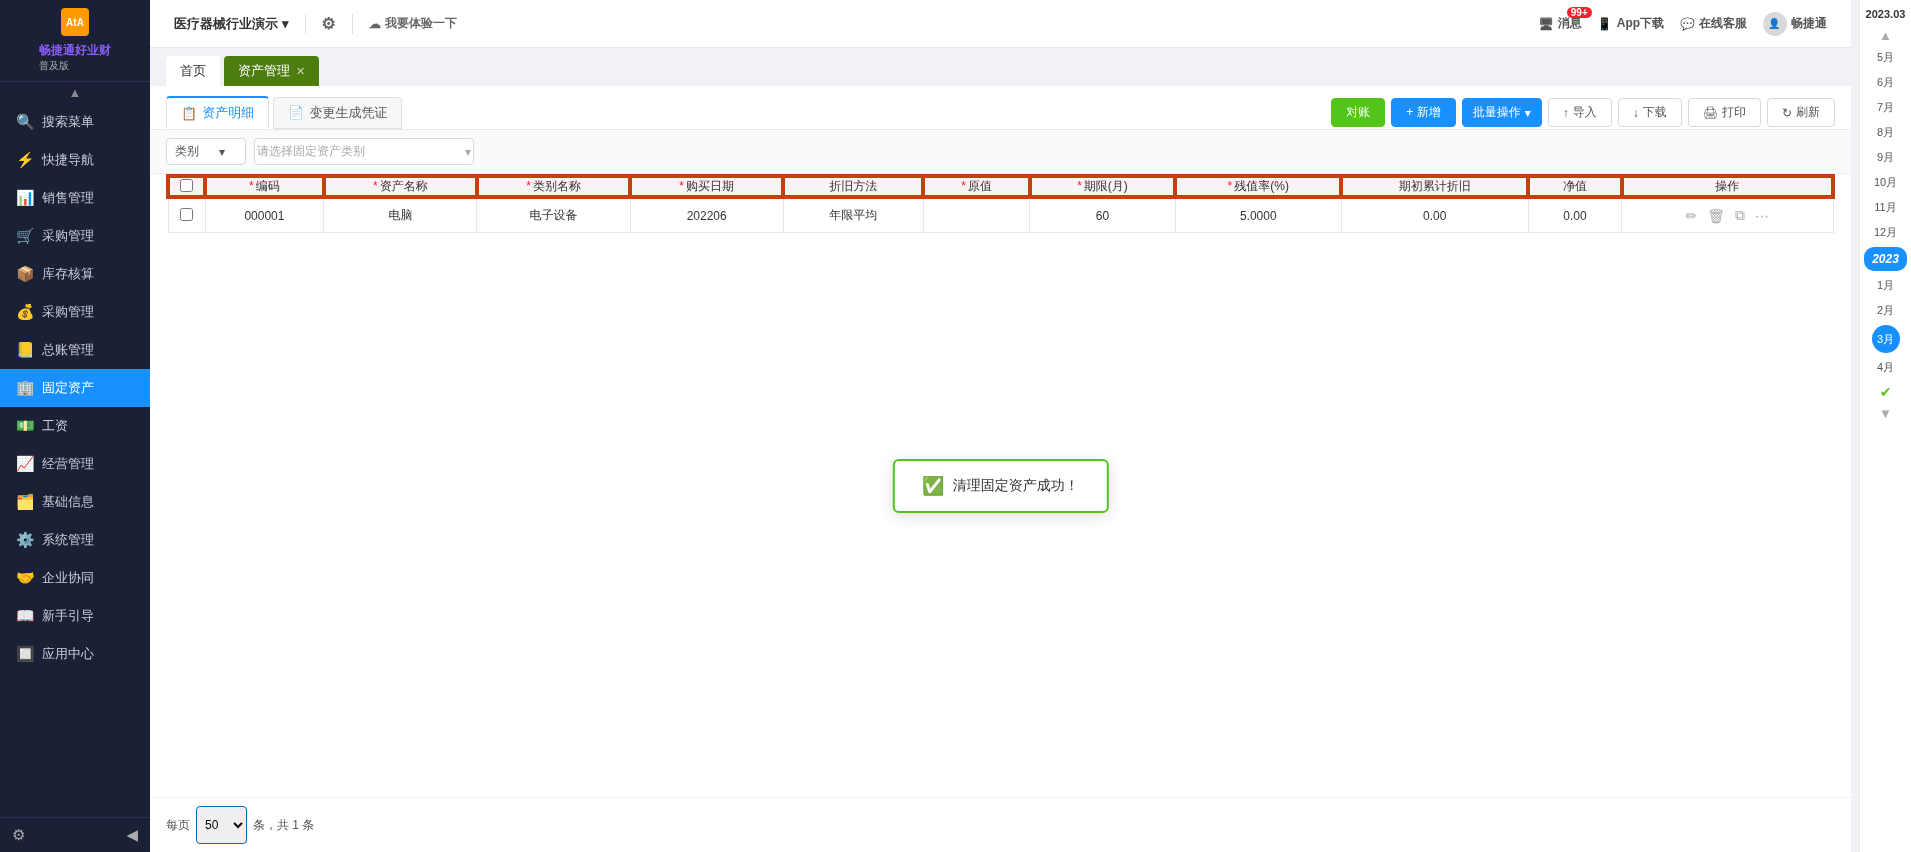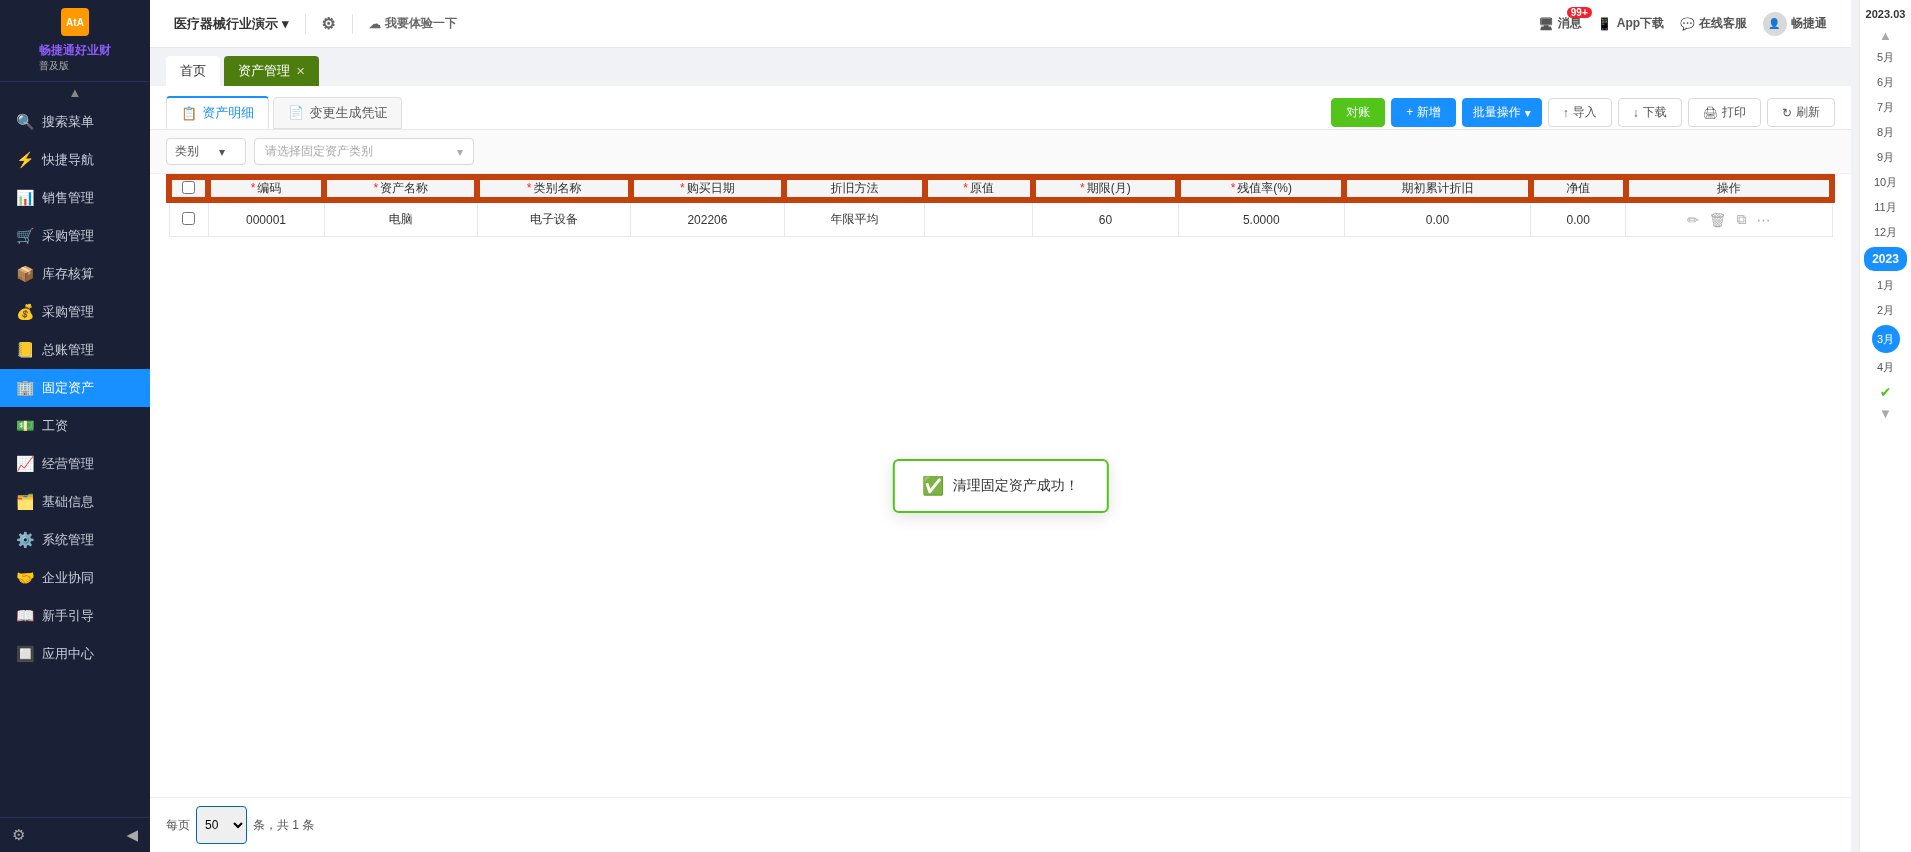--- a/index.html
+++ b/index.html
@@ -201,40 +201,40 @@
       border-bottom: 1px solid #f0f0f0;
     }
     .filter-select {
       display: flex; align-items: center; gap: 20px;
       border: 1px solid #d9d9d9; border-radius: 4px; padding: 4px 8px;
       background: #fff; cursor: pointer; font-size: 12px; color: #555;
       min-width: 80px;
     }
     .filter-input-wrap {
       display: flex; align-items: center; gap: 4px;
-      border: 1px solid #d9d9d9; border-radius: 4px; padding: 4px 10px;
+      border: 1px solid #d9d9d9; border-radius: 4px; padding: 4px 2px;
       background: #fff; cursor: pointer; font-size: 12px; color: #aaa;
       min-width: 220px;
     }
 
     
     .table-wrap {
       flex: 1;
       overflow: auto;
       padding: 0 16px;
       position: relative;
     }
     table {
       width: 100%;
       border-collapse: collapse;
       font-size: 12px;
     }
     thead tr th {
       background: #f5f5f5;
-      border: 6px solid #c2410c;
+      border: 4px solid #c2410c;
       padding: 0 10px;
       text-align: center;
       font-weight: 500;
       color: #333;
       white-space: nowrap;
     }
     thead tr th .required { color: #f5222d; margin-right: 2px; }
     tbody tr td {
       border: 1px solid #e8e8e8;
       padding: 8px 10px;
@@ -328,20 +328,21 @@
       color: #555;
     }
     .timeline-item.year-badge {
       background: #1890ff;
       color: #fff;
       border-radius: 10px;
       margin: 2px 4px;
       width: calc(100% - 8px);
       font-size: 12px;
       font-weight: bold;
+      font-style: italic;
     }
     .timeline-item.month-active {
       background: #1890ff;
       color: #fff;
       border-radius: 50%;
       width: 28px;
       height: 28px;
       display: flex;
       align-items: center;
       justify-content: center;

